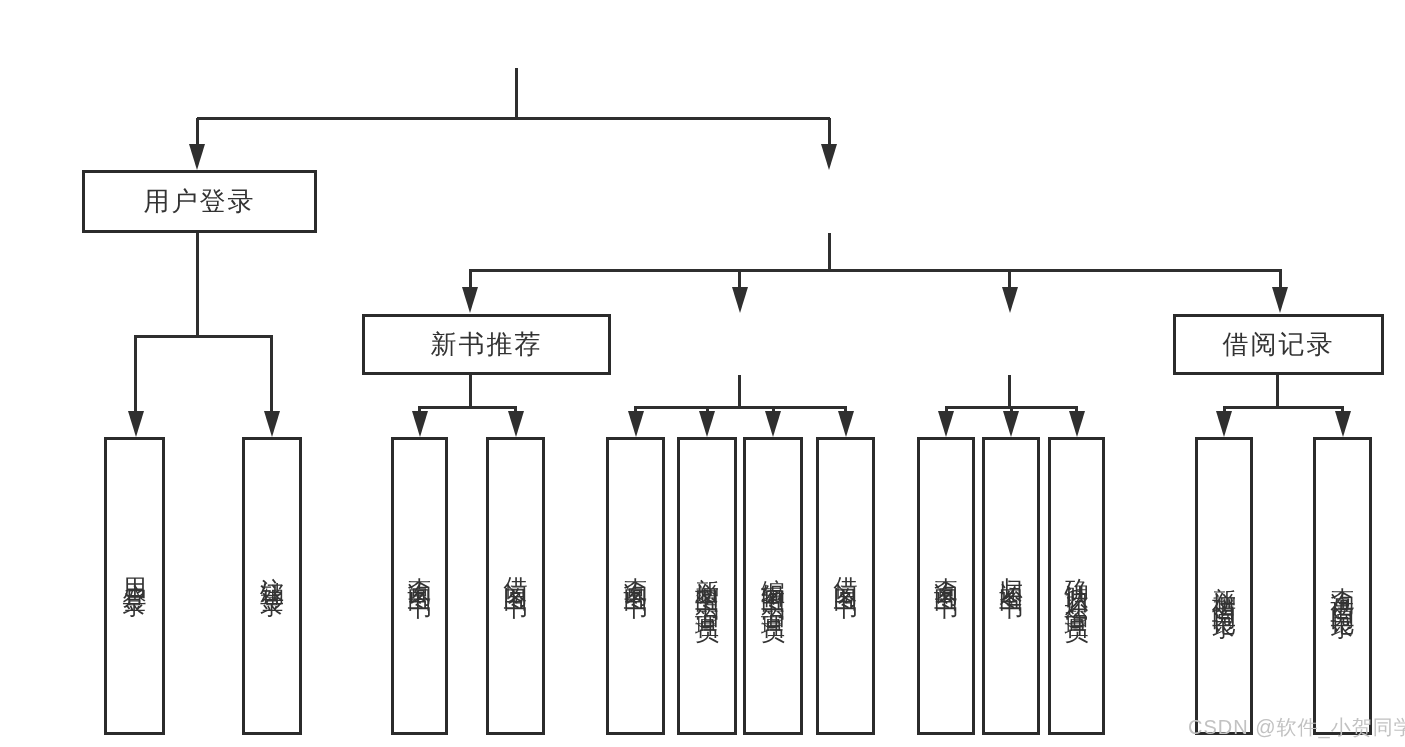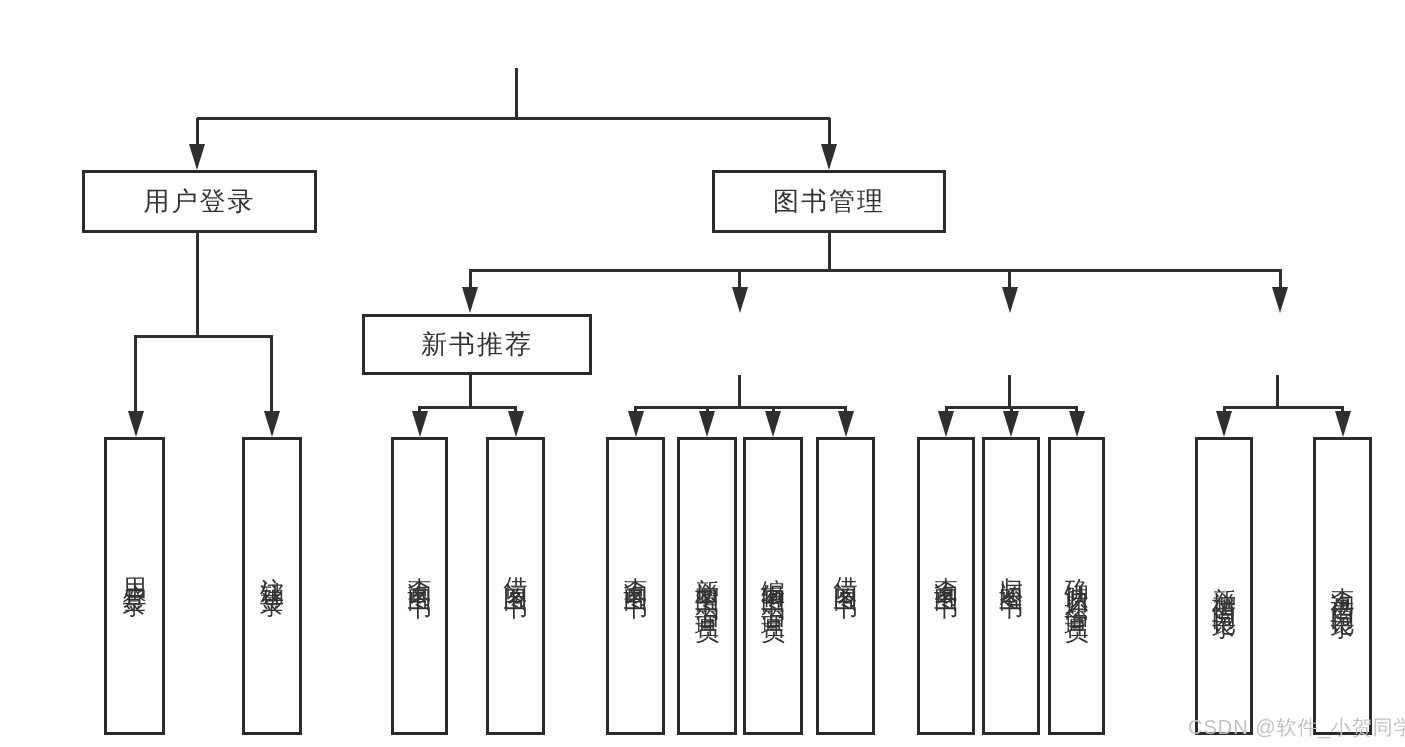--- a/index.html
+++ b/index.html
@@ -37,44 +37,44 @@
   <div class="ln" style="left:515px;top:68px;width:3px;height:52px"></div>
   <div class="ln" style="left:197px;top:117px;width:633px;height:3px"></div>
   <div class="ln" style="left:196px;top:118px;width:3px;height:26px"></div>
   <div class="ah" style="left:189px;top:144px"></div>
   <div class="ln" style="left:828px;top:118px;width:3px;height:26px"></div>
   <div class="ah" style="left:821px;top:144px"></div>
 
   <div class="box" style="left:82px;top:170px;width:235px;height:63px">
     <span class="hlabel">用户登录</span>
   </div>
-  <div class="box" style="left:712px;top:170px;width:234px;height:63px">
-    <span class="hlabel">图书管理</span>
-  </div>
 
   <div class="ln" style="left:196px;top:233px;width:3px;height:103px"></div>
   <div class="ln" style="left:134px;top:335px;width:139px;height:3px"></div>
   <div class="ln" style="left:134px;top:336px;width:3px;height:75px"></div>
   <div class="ah" style="left:128px;top:411px"></div>
   <div class="ln" style="left:270px;top:336px;width:3px;height:75px"></div>
   <div class="ah" style="left:264px;top:411px"></div>
 
   <div class="ln" style="left:828px;top:233px;width:3px;height:37px"></div>
   <div class="ln" style="left:469px;top:269px;width:813px;height:3px"></div>
   <div class="ln" style="left:469px;top:270px;width:3px;height:18px"></div>
   <div class="ah" style="left:462px;top:287px"></div>
   <div class="ln" style="left:738px;top:270px;width:3px;height:18px"></div>
   <div class="ah" style="left:732px;top:287px"></div>
   <div class="ln" style="left:1008px;top:270px;width:3px;height:18px"></div>
   <div class="ah" style="left:1002px;top:287px"></div>
   <div class="ln" style="left:1279px;top:270px;width:3px;height:18px"></div>
   <div class="ah" style="left:1272px;top:287px"></div>
 
-  <div class="box" style="left:362px;top:314px;width:230px;height:61px">
+  <div class="box" style="left:362px;top:314px;width:249px;height:61px">
     <span class="hlabel">新书推荐</span>
+  </div>
+  <div class="box" style="left:1173px;top:314px;width:211px;height:61px">
+    <span class="hlabel">借阅记录</span>
   </div>
 
   <div class="ln" style="left:469px;top:375px;width:3px;height:32px"></div>
   <div class="ln" style="left:418px;top:406px;width:98px;height:3px"></div>
   <div class="ln" style="left:418px;top:406px;width:3px;height:5px"></div>
   <div class="ah" style="left:412px;top:411px"></div>
   <div class="ln" style="left:514px;top:406px;width:3px;height:5px"></div>
   <div class="ah" style="left:508px;top:411px"></div>
 
   <div class="ln" style="left:738px;top:375px;width:3px;height:32px"></div>

